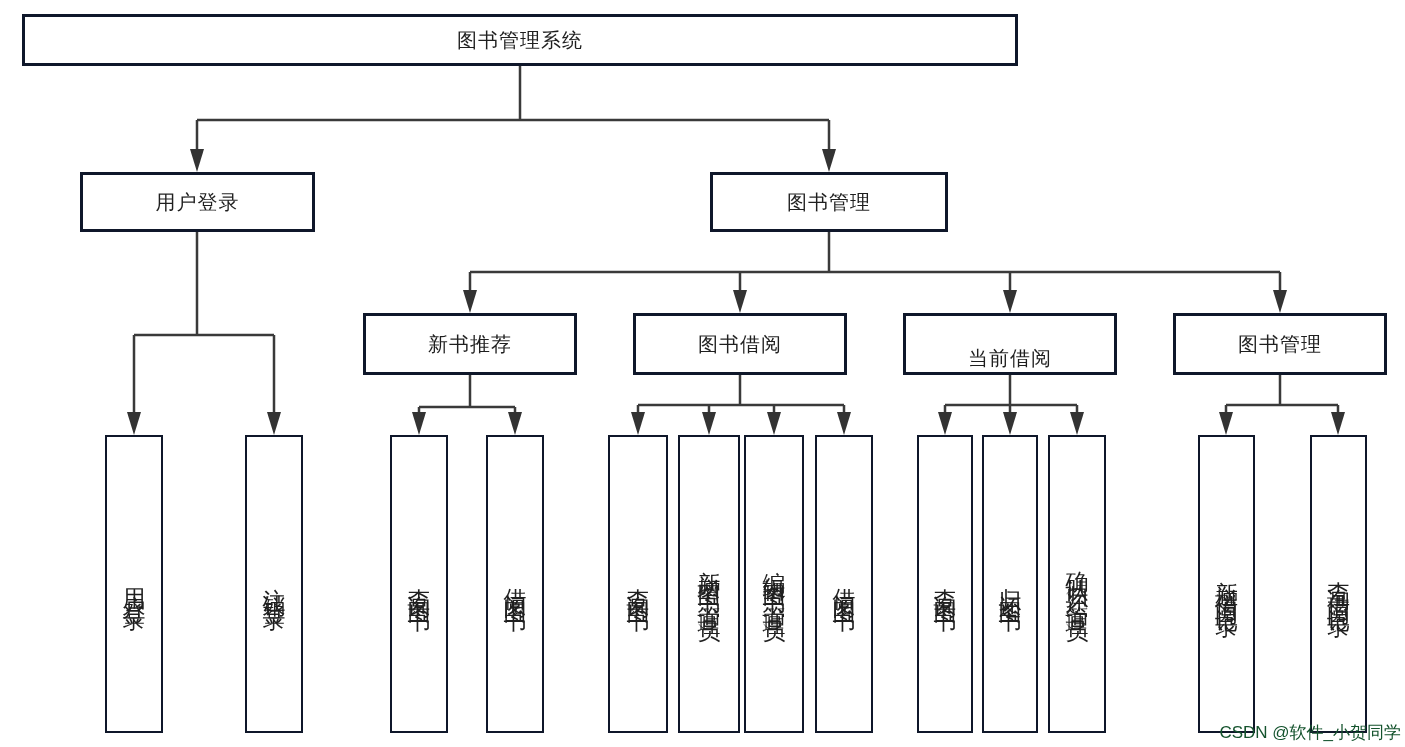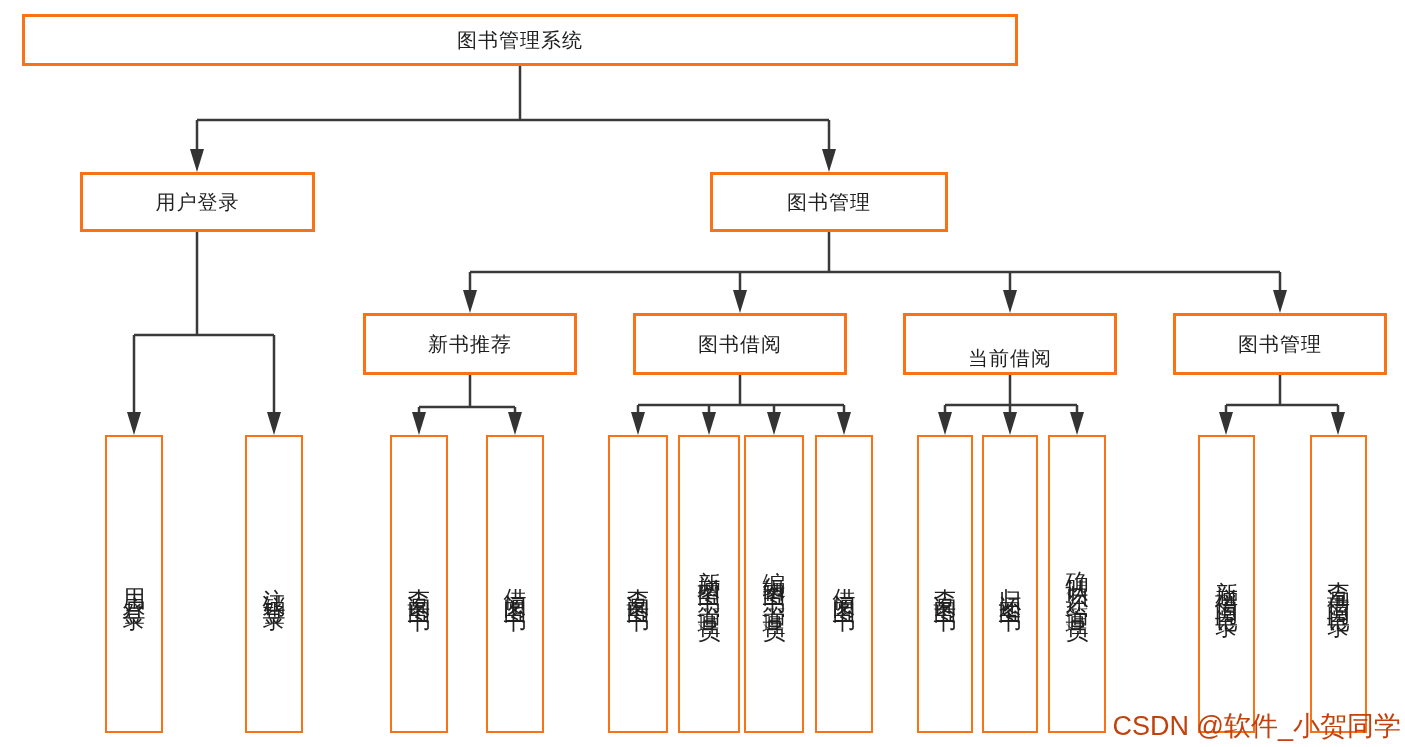--- a/index.html
+++ b/index.html
@@ -18,21 +18,21 @@
   svg.connectors {
     position: absolute;
     left: 0; top: 0;
     width: 1405px; height: 747px;
     pointer-events: none;
   }
   .node {
     position: absolute;
     box-sizing: border-box;
     background: #ffffff;
-    border: 3px solid #f97316;
+    border: 3px solid #0f172a;
     color: #1f1f1f;
     display: flex;
     align-items: center;
     justify-content: center;
     text-align: center;
   }
   .node.root {
     left: 22px; top: 14px; width: 996px; height: 52px;
     font-size: 20px;
     letter-spacing: 1px;
@@ -73,22 +73,22 @@
   #l-query-book-3   { left: 917px;  width: 56px; }
   #l-return-book    { left: 982px;  width: 56px; }
   #l-confirm-return { left: 1048px; width: 58px; }
   #l-add-record     { left: 1198px; width: 57px; }
   #l-query-record   { left: 1310px; width: 57px; }
 
   .watermark {
     position: absolute;
     right: 4px;
     bottom: 3px;
-    font-size: 27px;
-    color: #c2410c;
+    font-size: 17px;
+    color: #14532d;
     z-index: 5;
     white-space: nowrap;
   }
 </style>
 </head>
 <body>
 
 <div id="stage">
 
   <svg class="connectors" viewBox="0 0 1405 747" aria-hidden="true">

